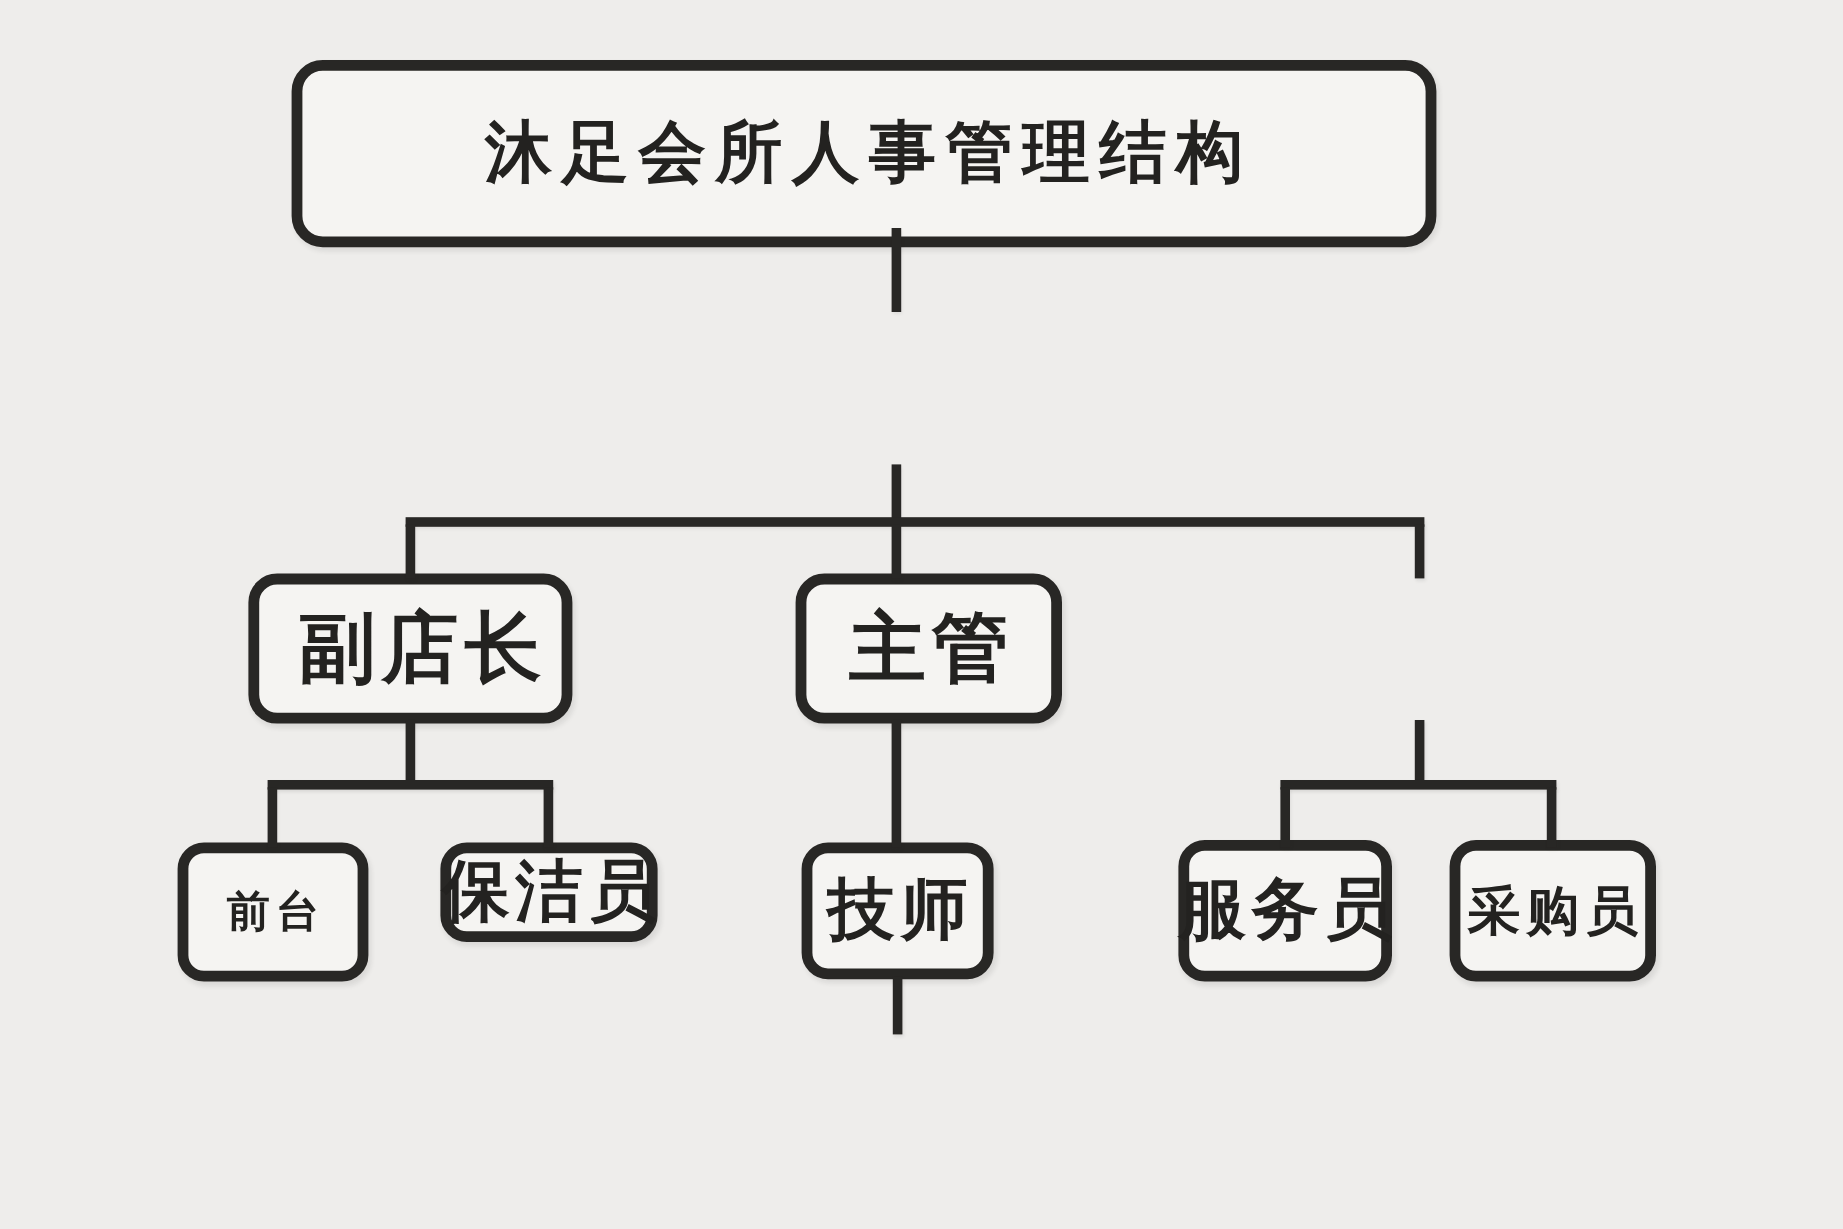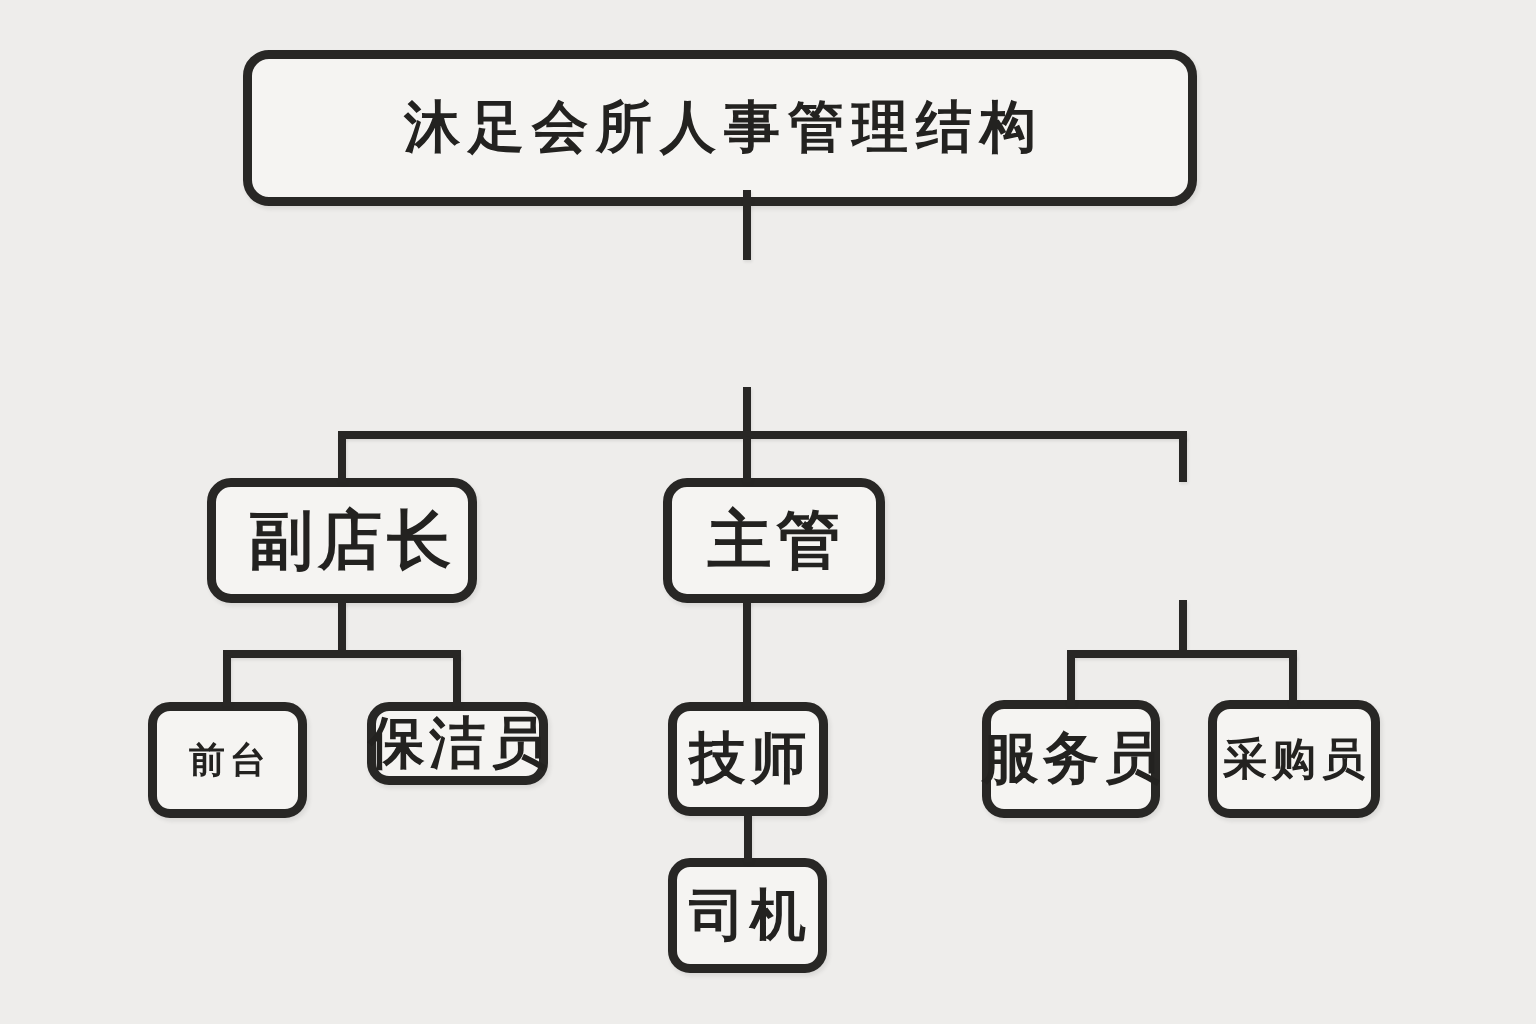--- a/index.html
+++ b/index.html
@@ -96,21 +96,20 @@
   <div class="node" id="n-qt">前台</div>
 
   <div class="node" id="n-bj">保洁员</div>
 
   <div class="node" id="n-fw">服务员</div>
 
   <div class="node" id="n-js">技师</div>
 
   <div class="node" id="n-cg">采购员</div>
 
-  <div class="node" id="n-sj">司机</div>
 
   <div class="line v" id="l-title-dz"></div>
   <div class="line v" id="l-dz-h1"></div>
   <div class="line h" id="l-h1"></div>
   <div class="line v" id="l-h1-fu"></div>
   <div class="line v" id="l-h1-zg"></div>
   <div class="line v" id="l-h1-rs"></div>
   <div class="line v" id="l-fu-h2"></div>
   <div class="line h" id="l-h2"></div>
   <div class="line v" id="l-h2-qt"></div>

